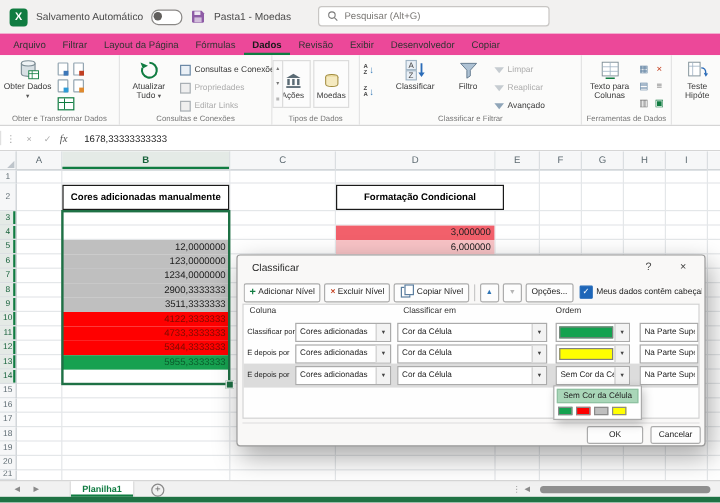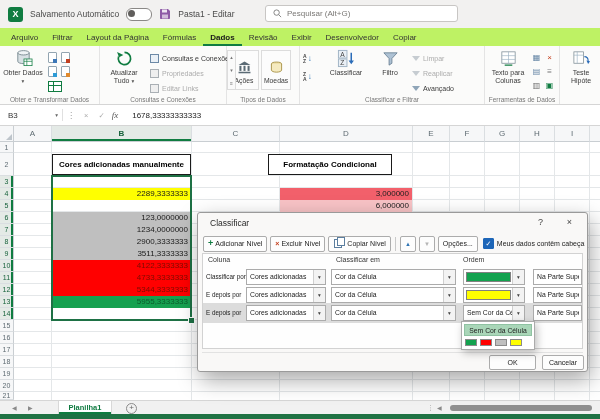--- a/index.html
+++ b/index.html
@@ -11,21 +11,21 @@
   .xlogo{width:15px;height:15px;background:#107C41;border-radius:3px;color:#fff;font-weight:bold;
     font-size:9px;display:flex;align-items:center;justify-content:center;flex:none;}
   .toggle{width:24px;height:11px;border:1px solid #8A8886;border-radius:6px;background:#fff;position:relative;flex:none;}
   .knob{position:absolute;left:1px;top:1px;width:7px;height:7px;border-radius:50%;background:#605E5C;}
   .saveic{width:12px;height:12px;flex:none;}
   .searchbox{position:absolute;left:265px;top:5px;width:193px;height:17px;background:#FFFFFF;
     border:1px solid #C8C6C4;border-radius:3px;display:flex;align-items:center;gap:5px;
     padding-left:7px;box-sizing:border-box;color:#7A7875;font-size:8px;}
   .sic{width:9px;height:9px;flex:none;}
   
-  #ribbontabs{position:absolute;top:28px;left:0;width:600px;height:18px;background:#bef264;
+  #ribbontabs{position:absolute;top:28px;left:0;width:600px;height:18px;background:#ec4899;
     display:flex;align-items:stretch;padding-left:4px;box-sizing:border-box;}
   .rtab{font-size:8px;color:#333;padding:0 7px;display:flex;align-items:center;white-space:nowrap;}
   .rtab.active{font-weight:bold;color:#1a1a1a;box-shadow:inset 0 -2px 0 #107C41;}
   
   #ribbon{position:absolute;left:0;top:46px;width:600px;height:59px;background:#FBFBFA;
     border-bottom:1px solid #D5D5D5;box-sizing:border-box;}
   .rgroup{position:absolute;top:0;height:58px;border-right:1px solid #E4E4E4;box-sizing:border-box;}
   .glabel{position:absolute;left:0;right:0;bottom:1px;text-align:center;font-size:6.5px;color:#777;
     white-space:nowrap;overflow:hidden;}
   .bigbtn{position:absolute;top:1px;height:46px;display:flex;flex-direction:column;align-items:center;
@@ -144,21 +144,21 @@
     <div class="xlogo">X</div>
     <span>Salvamento Automático</span>
     <div class="toggle">
         <div class="knob"></div>
       </div>
     <svg class="saveic" viewBox="0 0 12 12">
       <path d="M1 2c0-.6.4-1 1-1h7l2 2v7c0 .6-.4 1-1 1H2c-.6 0-1-.4-1-1z" fill="#8E5BA6"></path>
       <rect x="3" y="1.5" width="5" height="3" fill="#fff" opacity=".85"></rect>
       <rect x="3" y="6.5" width="6" height="4" fill="#fff" opacity=".6"></rect>
     </svg>
-    <span>Pasta1 - Editar</span>
+    <span>Pasta1 - Moedas</span>
     <div class="searchbox">
       <svg class="sic" viewBox="0 0 10 10">
         <circle cx="4" cy="4" r="3" fill="none" stroke="#7A7A7A"></circle>
           <path d="M6.3 6.3 9 9" stroke="#7A7A7A"></path>
       </svg>
       <span>Pesquisar (Alt+G)</span>
     </div>
   </header>
 
   <nav id="ribbontabs">
@@ -316,24 +316,20 @@
           <path d="M2 6.5h10M5.5 3v12" stroke="#9FB3C4" stroke-width=".7"></path>
           <path d="M13 8c3 0 4 2 4 4.5" fill="none" stroke="#2B6CB8" stroke-width="1.2"></path>
           <path d="M15.2 12.2 17 15.8l2-2.8z" fill="#2B6CB8"></path>
         </svg>
         <span class="blabel">Teste Hipóte</span>
       </div>
     </div>
   </section>
 
   <div id="formulabar">
-    <div class="namebox">
-      <span>B3</span>
-      <span class="nbcaret">▾</span>
-    </div>
     <div class="fbsep"></div>
     <span class="fbdots">⋮</span>
     <span class="fbic">×</span>
     <span class="fbic">✓</span>
     <span class="fbfx">fx</span>
     <div class="fbinput">1678,33333333333</div>
   </div>
 
   <div id="gridarea">
       <div class="hdrstrip"></div>
@@ -391,30 +387,30 @@
       <div class="rowhdr sel" style="top: 170px; height: 12px; line-height: 12px;">13</div>
       <div class="rowhdr sel" style="top: 182px; height: 12px; line-height: 12px;">14</div>
       <div class="rowhdr" style="top: 194px; height: 12px; line-height: 12px;">15</div>
       <div class="rowhdr" style="top: 206px; height: 12px; line-height: 12px;">16</div>
       <div class="rowhdr" style="top: 218px; height: 12px; line-height: 12px;">17</div>
       <div class="rowhdr" style="top: 230px; height: 12px; line-height: 12px;">18</div>
       <div class="rowhdr" style="top: 242px; height: 12px; line-height: 12px;">19</div>
       <div class="rowhdr" style="top: 254px; height: 12px; line-height: 12px;">20</div>
       <div class="rowhdr" style="top: 266px; height: 8px; line-height: 8px;">21</div>
       <div class="hdrbox" style="left: 52px; top: 28px; width: 139px; height: 21px;">Cores adicionadas manualmente</div>
-      <div class="cell" style="left: 52px; top: 62px; width: 139px; height: 12px; line-height: 12px; background: rgb(255, 255, 0); color: rgb(26, 26, 26);">2289,3333333</div>
+      <div class="cell" style="left: 52px; top: 74px; width: 139px; height: 12px; line-height: 12px; background: rgb(191, 191, 191); color: rgb(26, 26, 26);">12,0000000</div>
       <div class="cell" style="left: 52px; top: 86px; width: 139px; height: 12px; line-height: 12px; background: rgb(191, 191, 191); color: rgb(26, 26, 26);">123,0000000</div>
       <div class="cell" style="left: 52px; top: 98px; width: 139px; height: 12px; line-height: 12px; background: rgb(191, 191, 191); color: rgb(26, 26, 26);">1234,0000000</div>
       <div class="cell" style="left: 52px; top: 110px; width: 139px; height: 12px; line-height: 12px; background: rgb(191, 191, 191); color: rgb(26, 26, 26);">2900,3333333</div>
       <div class="cell" style="left: 52px; top: 122px; width: 139px; height: 12px; line-height: 12px; background: rgb(191, 191, 191); color: rgb(26, 26, 26);">3511,3333333</div>
       <div class="cell" style="left: 52px; top: 134px; width: 139px; height: 12px; line-height: 12px; background: rgb(255, 0, 0); color: rgb(123, 12, 0);">4122,3333333</div>
       <div class="cell" style="left: 52px; top: 146px; width: 139px; height: 12px; line-height: 12px; background: rgb(255, 0, 0); color: rgb(123, 12, 0);">4733,3333333</div>
       <div class="cell" style="left: 52px; top: 158px; width: 139px; height: 12px; line-height: 12px; background: rgb(255, 0, 0); color: rgb(123, 12, 0);">5344,3333333</div>
       <div class="cell" style="left: 52px; top: 170px; width: 139px; height: 12px; line-height: 12px; background: rgb(22, 161, 80); color: rgb(11, 92, 44);">5955,3333333</div>
-      <div class="hdrbox" style="left: 268px; top: 28px; width: 124px; height: 21px;">Formatação Condicional</div>
+      <div class="hdrbox" style="left: 280px; top: 28px; width: 140px; height: 21px;">Formatação Condicional</div>
       <div class="cell" style="left: 280px; top: 62px; width: 132px; height: 12px; line-height: 12px; background: rgb(242, 96, 107); color: rgb(32, 32, 32);">3,000000</div>
       <div class="cell" style="left: 280px; top: 74px; width: 132px; height: 12px; line-height: 12px; background: rgb(248, 195, 198); color: rgb(32, 32, 32);">6,000000</div>
       <div class="selrect" style="left: 51px; top: 49px; width: 141px; height: 146px;"></div>
       <div class="selhandle"></div>
     </div>
 
   <div id="sortdialog">
     <div class="dlg-title">Classificar</div>
     <span class="dlg-help">?</span>
     <span class="dlg-close">×</span>

